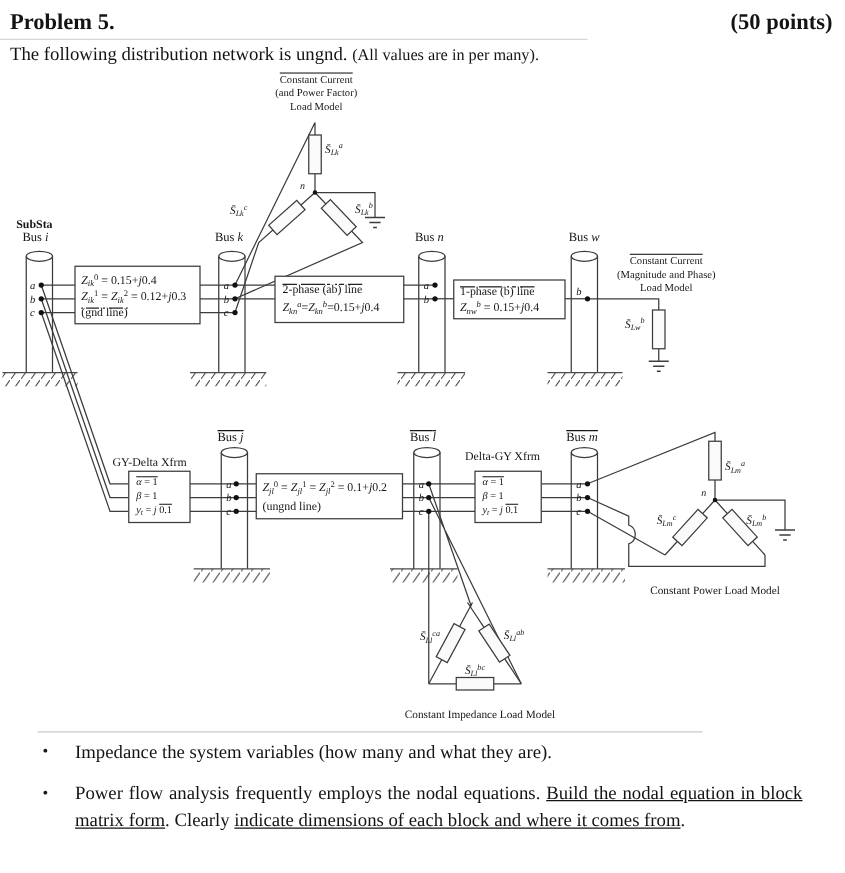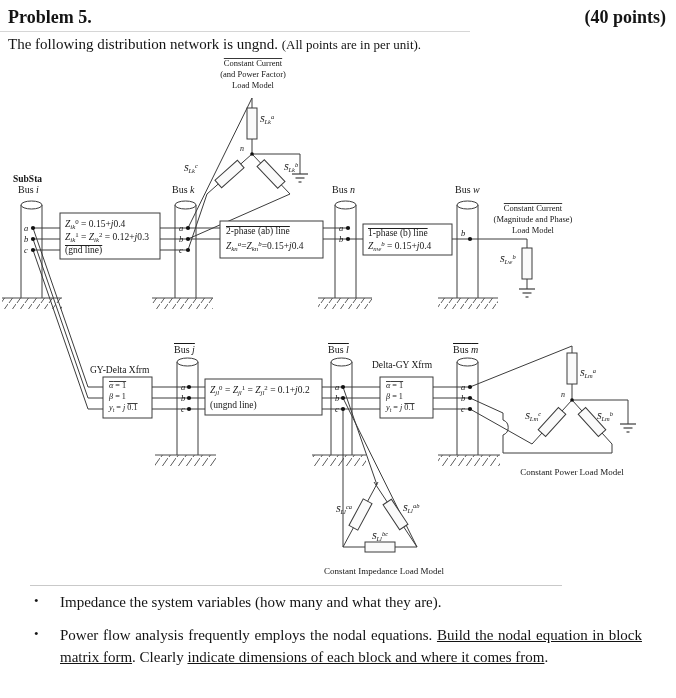--- a/index.html
+++ b/index.html
@@ -20,27 +20,27 @@
   .just{text-align:justify;}
   .u{text-decoration:underline;}
 </style>
 </head>
 <body>
 
 <div class="page">
 
   <div class="hdr">
     <span class="t">Problem 5.</span>
-    <span class="t">(40 points)</span>
+    <span class="t">(50 points)</span>
   </div>
 
   <div class="introline"></div>
   <div class="intro">
     <span>The following distribution network is ungnd.</span>
-    <span class="sm">(All points are in per unit).</span>
+    <span class="sm">(All values are in per many).</span>
   </div>
 
   <svg class="dgm" width="676" height="528" viewBox="0 57 676 528">
     <defs>
       <pattern id="ht" width="8" height="11" patternUnits="userSpaceOnUse">
         <line x1="8" y1="0" x2="1" y2="10" stroke="#4a4a4a" stroke-width="0.9"></line>
       </pattern>
     </defs>
 
     <g stroke="#3c3c3c" fill="none" stroke-width="1">

